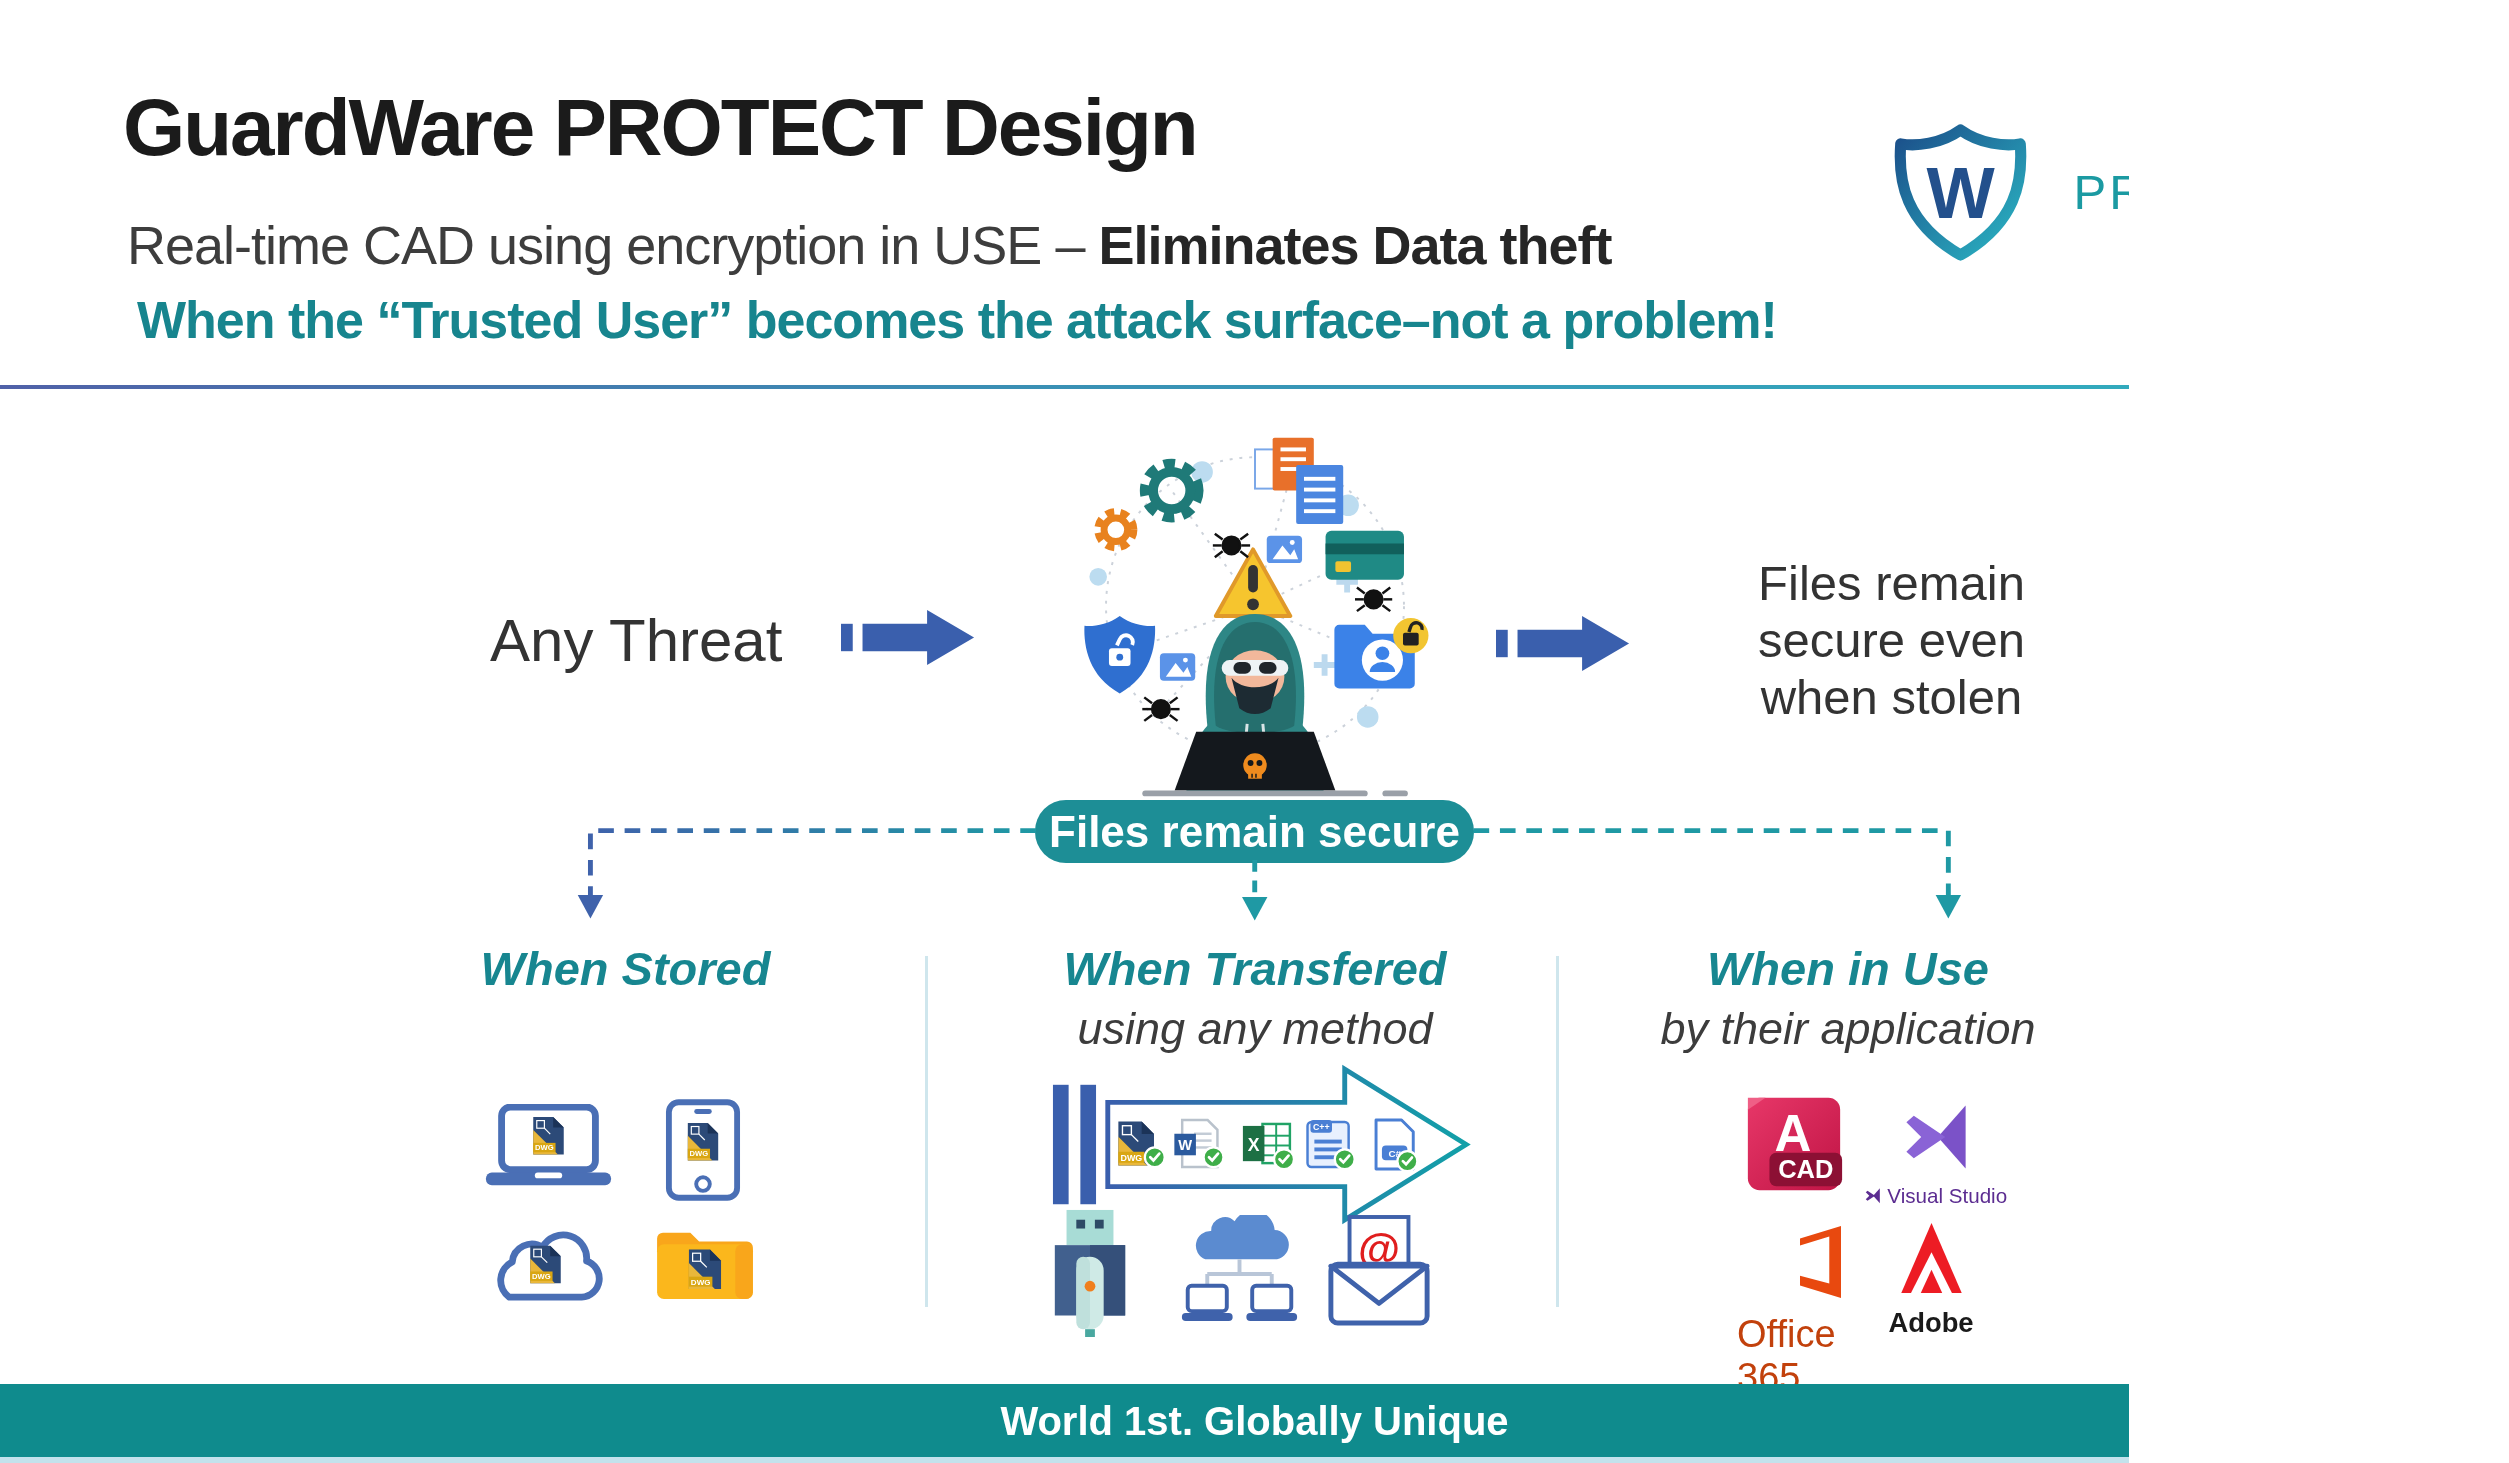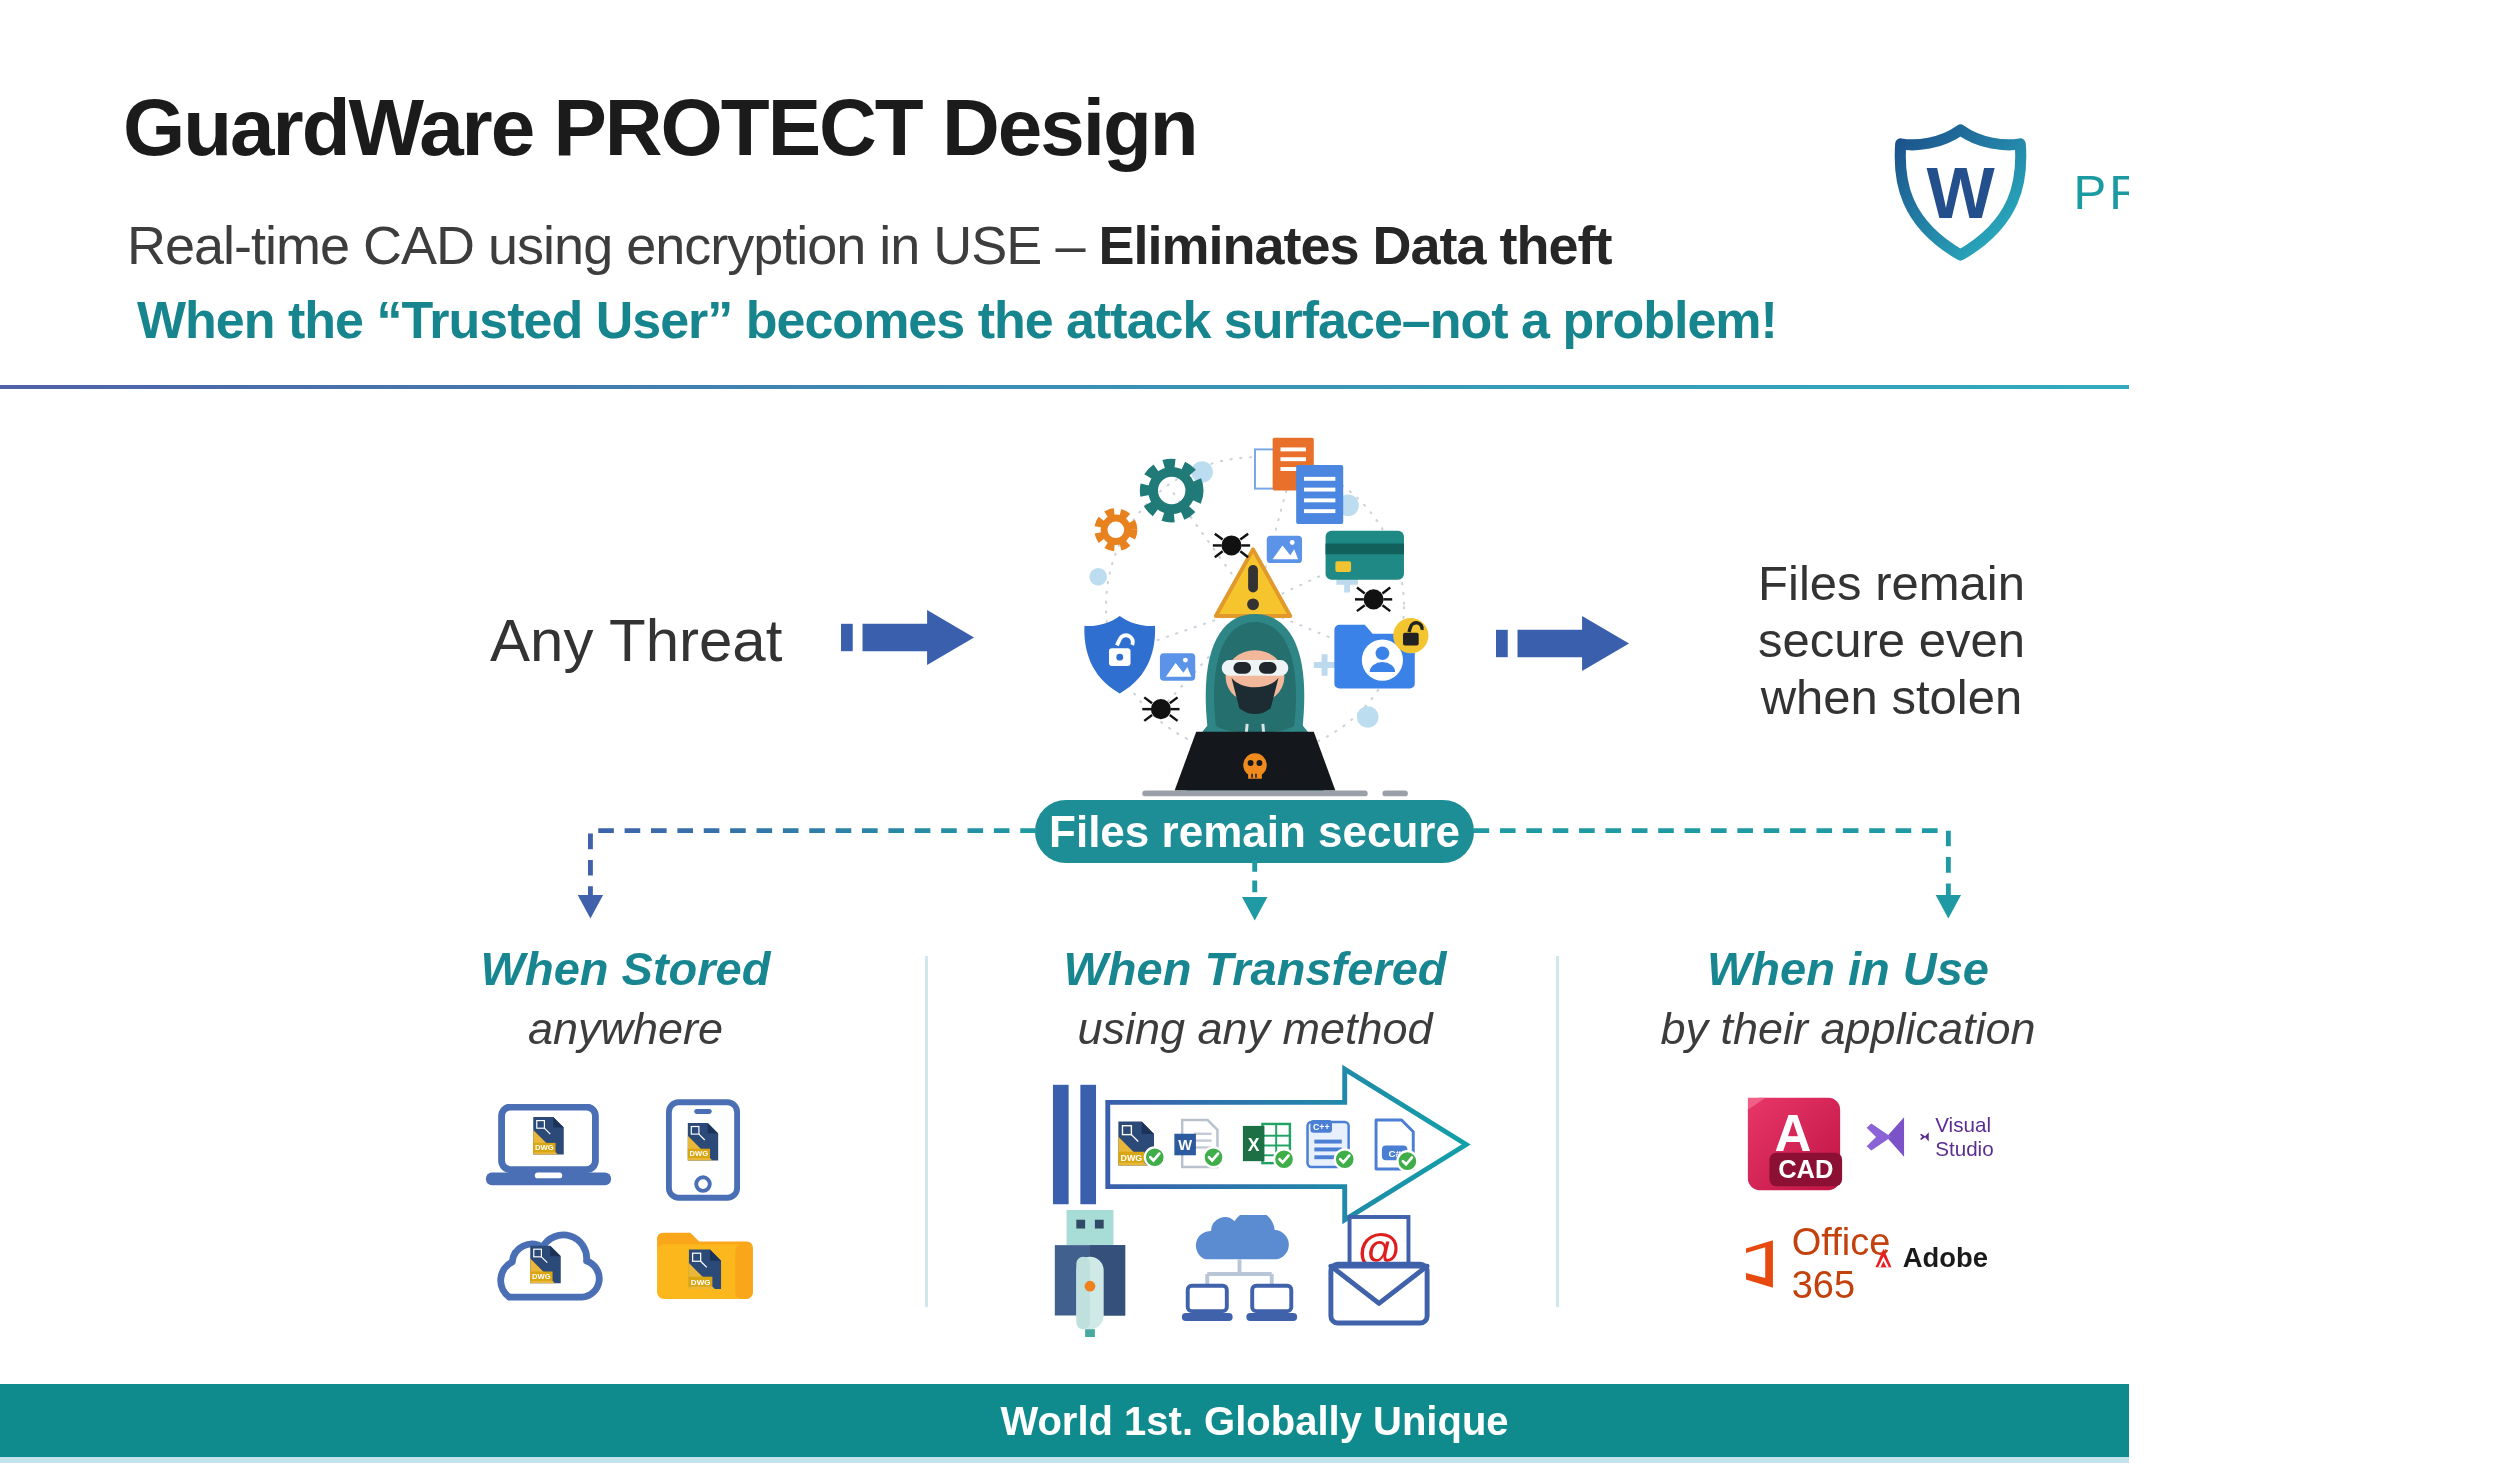--- a/index.html
+++ b/index.html
@@ -21,21 +21,21 @@
   
   .any-threat{left:490px;top:606px;width:274px;text-align:left;font-size:60px;color:#333;white-space:nowrap;}
   .right-caption{left:1710px;top:555px;width:363px;text-align:center;font-size:49px;line-height:57px;color:#333;}
   .pill{left:1035px;top:800px;width:439px;height:63px;border-radius:31px;background:#1d8e96;
         color:#fff;font-size:44px;font-weight:700;line-height:63px;text-align:center;}
   .col-divider{width:2.9px;height:351px;background:#cfe6ed;top:956px;}
   .col-head{text-align:center;font-style:italic;}
   .col-title{font-size:47px;font-weight:700;color:#178690;line-height:55px;}
   .col-sub{font-size:45px;color:#3c3c3c;line-height:53px;margin-top:5.9px;}
   
-  .app-block{display:flex;flex-direction:row;align-items:center;gap:9.8px;}
+  .app-block{display:flex;flex-direction:column;align-items:center;gap:9.8px;}
   .vs-caption{display:flex;align-items:center;gap:5.9px;font-size:20.6px;color:#5c2d91;font-weight:500;}
   .office-caption{font-size:38px;color:#c2410c;}
   .adobe-caption{font-size:27.4px;font-weight:700;color:#1a1a1a;}
   
   .footer-bar{left:0;top:1384px;width:2509px;height:74px;background:#0f8b8d;color:#fff;
       font-size:40px;font-weight:700;line-height:74px;text-align:center;}
   .footer-strip{left:0;top:1457px;width:2509px;height:5.9px;background:#c3e2ec;}
 </style>
 </head>
 <body>
@@ -271,21 +271,20 @@
     <polygon points="1417,82 1443,82 1430,106" fill="#1f99a4"></polygon>
     <path d="M720,46 V84" fill="none" stroke="#1f99a4" stroke-width="5" stroke-dasharray="12 9"></path>
     <polygon points="707,84 733,84 720,108" fill="#1f99a4"></polygon>
   </svg>
 
   <div class="abs col-divider" style="left:925px"></div>
   <div class="abs col-divider" style="left:1556px"></div>
 
   <div class="abs col-head" style="left:446px;top:941px;width:359px">
     <div class="col-title">When Stored</div>
-    <div class="col-sub">anywhere</div>
   </div>
   <div class="abs col-head" style="left:1054px;top:941px;width:402px">
     <div class="col-title">When Transfered</div>
     <div class="col-sub">using any method</div>
   </div>
   <div class="abs col-head" style="left:1644px;top:941px;width:408px">
     <div class="col-title">When in Use</div>
     <div class="col-sub">by their application</div>
   </div>
 

